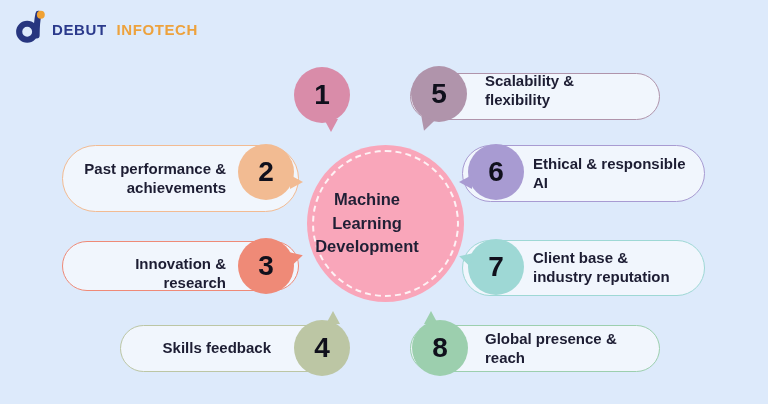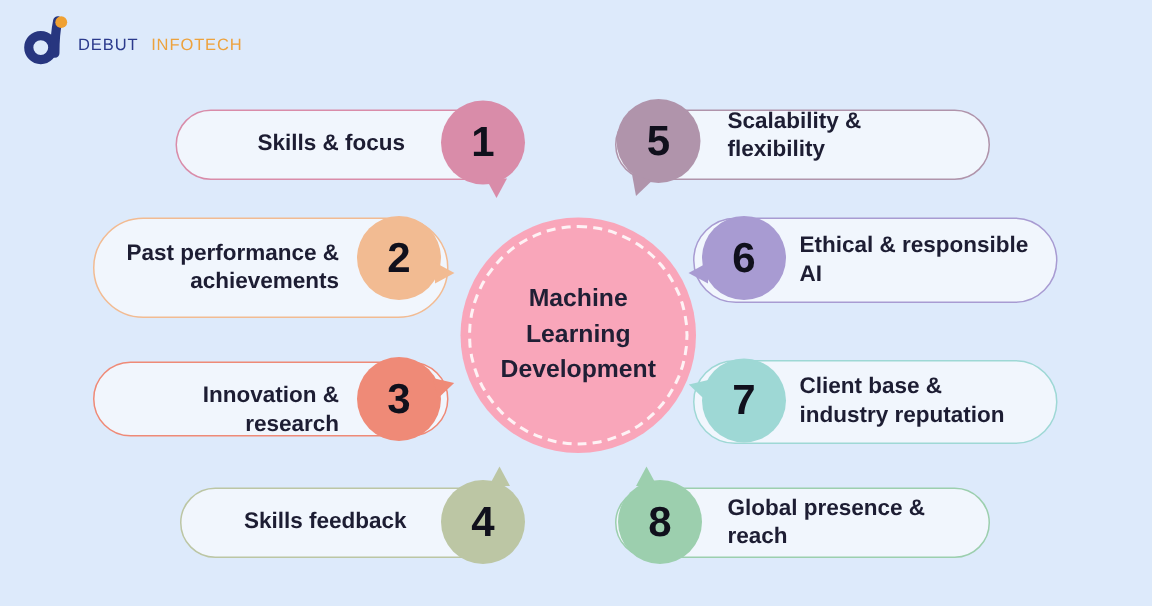--- a/index.html
+++ b/index.html
@@ -9,30 +9,30 @@
   }
   .canvas {
     position:relative;
     width:768px; height:404px;
     background:#ddeafb;
     overflow:hidden;
   }
 
   
   .logo { position:absolute; left:14px; top:10px; display:flex; align-items:center; gap:6px; }
-  .logo-text { font-size:11px; font-weight:400; letter-spacing:.6px; white-space:nowrap; }
+  .logo-text { font-size:15px; font-weight:700; letter-spacing:.6px; white-space:nowrap; }
   .logo-text .first  { color:#2b3a8c; }
   .logo-text .second { color:#eda23d; margin-left:5px; }
 
   
   .center-circle {
     position:absolute; left:307px; top:145px;
     width:157px; height:157px; border-radius:50%;
     background:#f9a6ba;
-    display:flex; align-items:center; justify-content:center;
+    display:flex; align-items:center; justify-content:flex-start;
     text-align:center;
   }
   .center-circle::before {
     content:""; position:absolute; inset:5px; border-radius:50%;
     border:2px dashed rgba(255,255,255,.85);
   }
   .center-title {
     width:120px; font-size:16.5px; font-weight:800; line-height:1.42;
     color:#201f35; position:relative;
   }
@@ -108,23 +108,20 @@
     <span class="logo-text">
       <span class="first">DEBUT</span>
       <span class="second">INFOTECH</span>
     </span>
   </div>
 
   <div class="center-circle" style="background: rgb(249, 166, 186);">
     <div class="center-title">Machine Learning Development</div>
   </div>
 
-  <div class="pill pill1 align-right" style="--c: #d98ca9;">
-    <span>Skills &amp; focus</span>
-  </div>
   <div class="badge badge1" style="--c: #d98ca9;">
     <span class="tail"></span>
     <span>1</span>
   </div>
 
   <div class="pill pill2 align-right" style="--c: #f2bb92;">
     <span>Past performance &amp; achievements</span>
   </div>
   <div class="badge badge2" style="--c: #f2bb92;">
     <span class="tail"></span>

